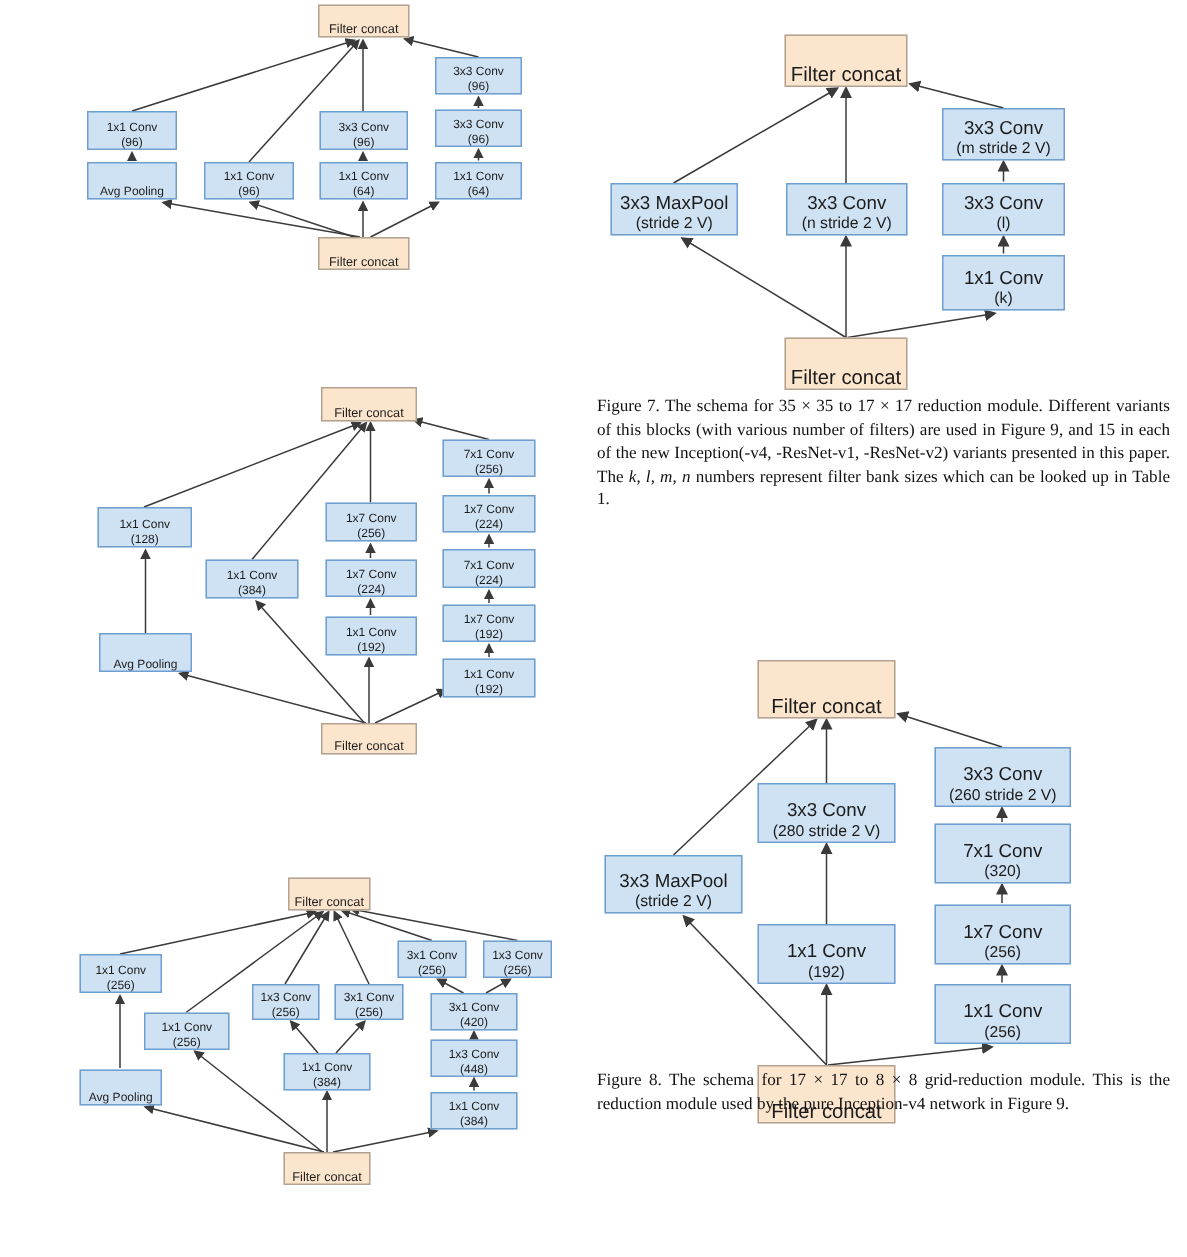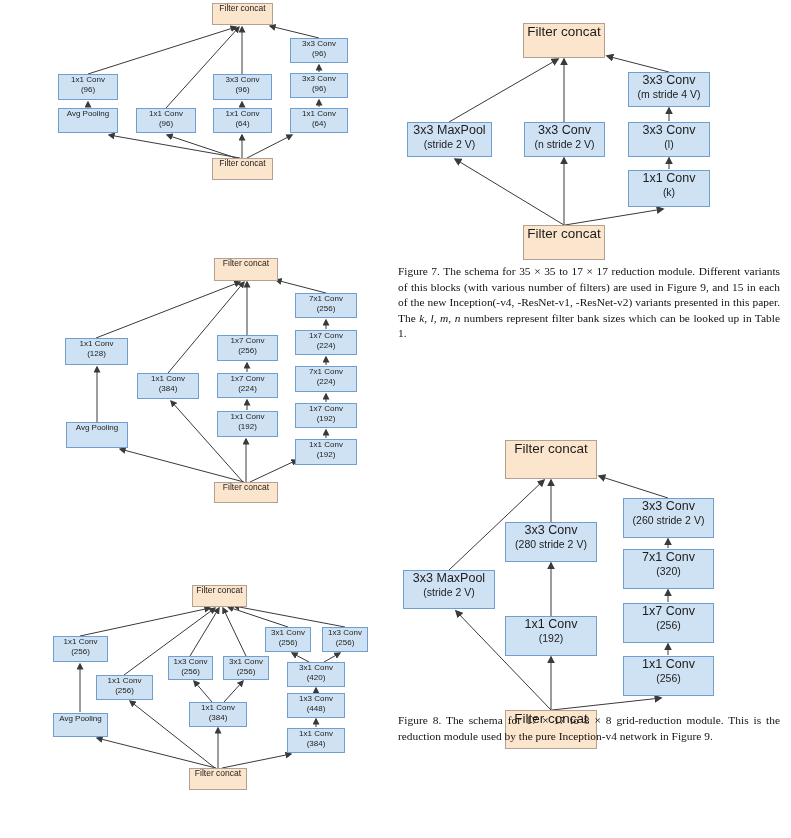--- a/index.html
+++ b/index.html
@@ -2,21 +2,21 @@
 <html><head>
 <meta charset="utf-8">
 <style>
   html,body{margin:0;padding:0;background:#fff;}
   #page{position:relative;width:791px;height:838px;background:#ffffff;overflow:hidden;
         font-family:"Liberation Sans",sans-serif;}
   .fig{position:absolute;}
   .wires{position:absolute;left:0;top:0;}
   .wires line{stroke:#3a3a3a;stroke-width:1;}
   .node{position:absolute;box-sizing:border-box;display:flex;flex-direction:column;
-        align-items:center;justify-content:flex-start;text-align:center;color:#1c1c1c;
+        align-items:center;justify-content:flex-end;text-align:center;color:#1c1c1c;
         font-family:"Liberation Sans",sans-serif;}
   .node.blue{background:#cfe2f3;border:1px solid #6f9fd0;}
   .node.orange{background:#fce5cd;border:1px solid #b3a291;}
   .sm .node{font-size:8px;line-height:9.5px;}
   .sm .node.orange{font-size:8.5px;}
   .lg .node{font-size:12.5px;line-height:15px;}
   .lg .node .l2{font-size:10.5px;line-height:13px;}
   .lg .node.orange{font-size:13.5px;}
   .caption{position:absolute;margin:0;font-family:"Liberation Serif",serif;
            font-size:11.4px;line-height:15.6px;color:#111;text-align:justify;}
@@ -257,21 +257,21 @@
     <div class="node blue" style="left:12px;top:112px;width:85px;height:35px">
         <div class="l1">3x3 MaxPool</div>
         <div class="l2">(stride 2 V)</div>
       </div>
     <div class="node blue" style="left:129px;top:112px;width:81px;height:35px">
         <div class="l1">3x3 Conv</div>
         <div class="l2">(n stride 2 V)</div>
       </div>
     <div class="node blue" style="left:233px;top:62px;width:82px;height:35px">
         <div class="l1">3x3 Conv</div>
-        <div class="l2">(m stride 4 V)</div>
+        <div class="l2">(m stride 2 V)</div>
       </div>
     <div class="node blue" style="left:233px;top:112px;width:82px;height:35px">
         <div class="l1">3x3 Conv</div>
         <div class="l2">(l)</div>
       </div>
     <div class="node blue" style="left:233px;top:160px;width:82px;height:37px">
         <div class="l1">1x1 Conv</div>
         <div class="l2">(k)</div>
       </div>
     <div class="node orange" style="left:128px;top:215px;width:82px;height:35px">

